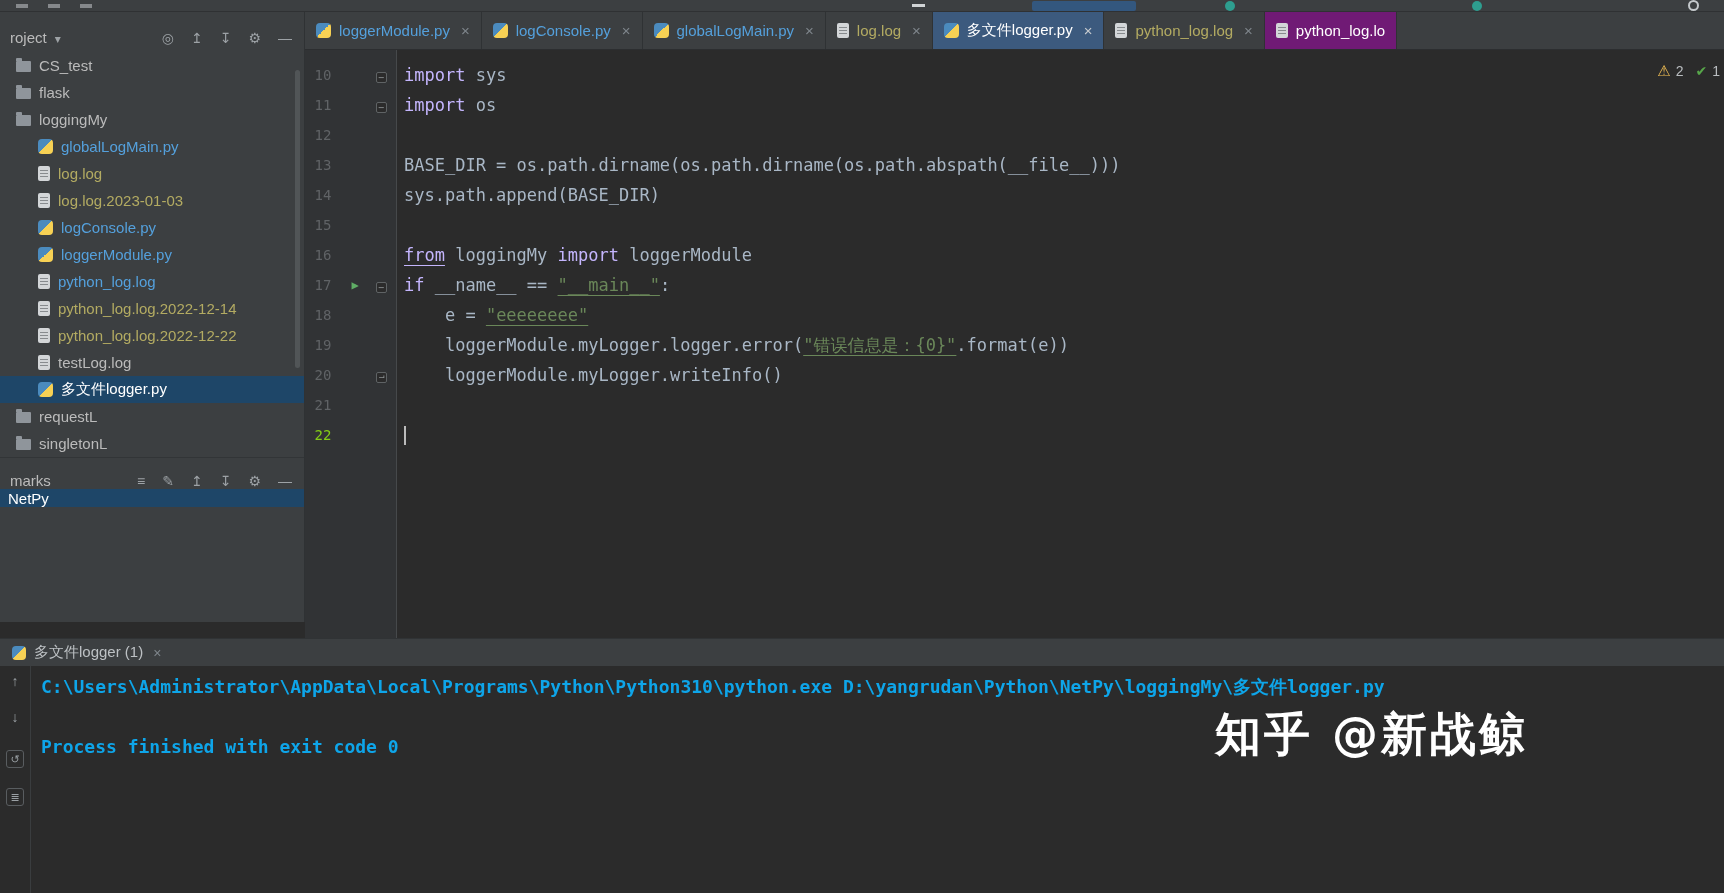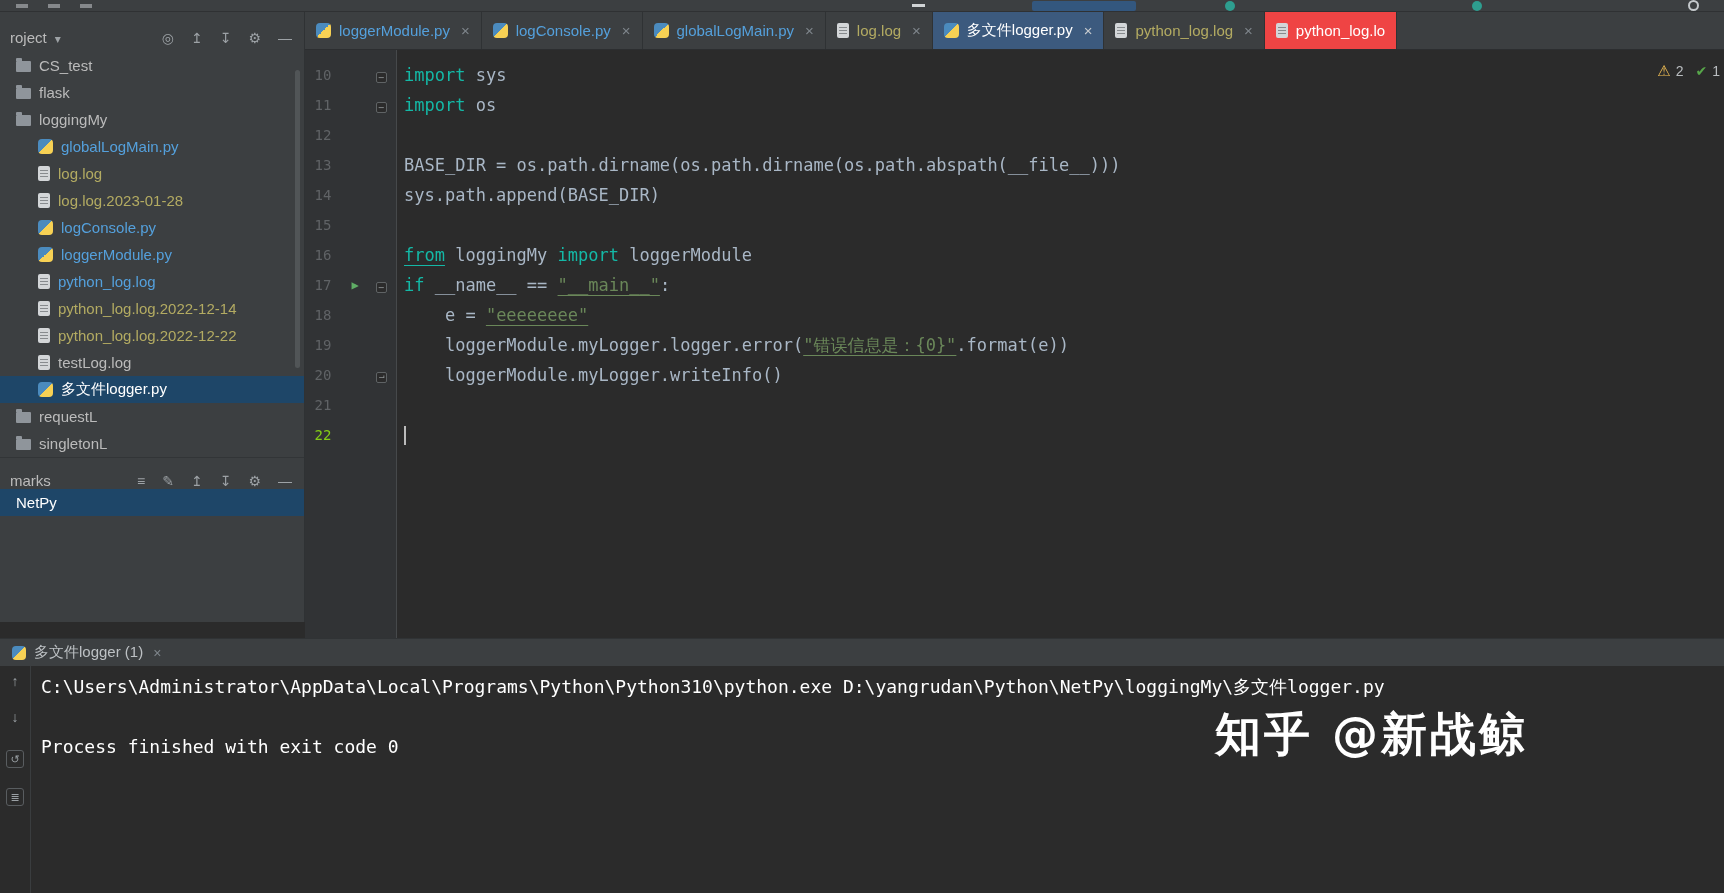--- a/index.html
+++ b/index.html
@@ -34,48 +34,48 @@
 
   .ticon{flex:none;display:inline-block;}
   .tree-row .ticon{margin-right:8px;}
   .python-ic{width:15px;height:15px;border-radius:4px;background:linear-gradient(135deg,#4b8bbe 50%,#f7d154 50%);}
   .folder-ic{width:15px;height:11px;background:#8f959b;border-radius:1px;position:relative;margin-top:1px;}
   .folder-ic::before{content:'';position:absolute;top:-3px;left:0;width:6px;height:3px;background:#8f959b;border-radius:1px 1px 0 0;}
   .file-ic{width:12px;height:15px;background:#d3d6d8;border-radius:2px;position:relative;}
   .file-ic::after{content:'';position:absolute;left:2px;right:2px;top:4px;height:8px;
     background:repeating-linear-gradient(to bottom,#878b8e 0 1px,transparent 1px 3px);}
 
-  .bm-row{height:27px;display:flex;align-items:center;padding-left:16px;font-size:15px;color:#d5d8da;}
+  .bm-row{height:18px;display:flex;align-items:center;padding-left:8px;font-size:15px;color:#d5d8da;}
   .bm-row.selected{background:#1e4668;color:#ffffff;}
 
   .tree-scrollbar{position:absolute;right:4px;top:58px;width:5px;height:298px;background:#63676a;border-radius:3px;opacity:.55;}
 
   
   .editor-area{position:absolute;left:305px;top:12px;right:0;height:626px;background:#2b2b2b;}
   .tabbar{height:38px;background:#3c3f41;border-bottom:1px solid #2c2e30;display:flex;align-items:stretch;overflow:hidden;}
   .tab{display:flex;align-items:center;gap:8px;padding:0 11px;font-size:15px;border-right:1px solid #2f3234;white-space:nowrap;}
   .tab.active{background:#3c5a7e;}
-  .tab.highlight{background:#ef4444;}
+  .tab.highlight{background:#701a75;}
   .tl-blue{color:#54a0dc}.tl-olive{color:#b3ab62}.tl-white{color:#ffffff}
   .tab-close{color:#7f868c;font-size:15px;margin-left:3px;}
   .tab.active .tab-close,.tab.highlight .tab-close{color:#c9cdd0;}
 
   .editor{position:absolute;left:0;top:38px;right:0;bottom:0;}
   .gutter{position:absolute;left:0;top:0;bottom:0;width:92px;background:#313335;border-right:1px solid #46494b;padding-top:10px;}
   .gutter-row{height:30px;display:flex;align-items:center;font-family:"DejaVu Sans Mono",monospace;}
   .gnum{width:36px;text-align:center;color:#606366;font-size:14px;}
   .gnum.current{color:#84cc16;}
   .grun{width:28px;text-align:center;color:#5fad65;font-size:12px;}
   .gfold{width:24px;text-align:center;}
   .fold-box{display:inline-block;width:11px;height:11px;border:1px solid #5f6365;border-radius:2px;color:#8c9193;font-size:10px;line-height:9px;background:#2b2b2b;text-align:center;}
   .fold-box.fold-end{transform:rotate(180deg);}
 
   .code{position:absolute;left:93px;top:0;right:0;bottom:0;padding-top:10px;overflow:hidden;}
   .code-line{height:30px;line-height:30px;white-space:pre;padding-left:6px;font-family:"DejaVu Sans Mono",monospace;font-size:17px;position:relative;}
-  .seg.kw{color:#14b8a6}
+  .seg.kw{color:#c4b5fd}
   .seg.st{color:#6a8759}
   .seg.tx{color:#a9b7c6}
   .seg.und{text-decoration:underline;text-underline-offset:4px;}
   .caret{position:absolute;left:6px;top:6px;width:2px;height:19px;background:#bbbbbb;}
 
   .indicators{position:absolute;top:12px;right:4px;display:flex;align-items:center;gap:5px;font-size:14px;color:#b9bdc0;}
   .warn-ic{color:#f2bf54;font-size:15px;}
   .ok-ic{color:#57a64a;font-size:14px;margin-left:7px;}
 
   
@@ -86,21 +86,21 @@
 
   .console{position:absolute;left:0;top:666px;width:100%;height:227px;background:#2b2b2b;}
   .console-gutter{position:absolute;left:0;top:0;bottom:0;width:31px;border-right:1px solid #3a3d3f;}
   .cg-icon{position:absolute;left:6px;width:18px;height:18px;text-align:center;line-height:18px;color:#9aa0a4;font-size:14px;}
   .cg-icon.boxed{border:1px solid #595d60;border-radius:3px;font-size:11px;line-height:16px;}
   .cg-icon:nth-child(1){top:6px}
   .cg-icon:nth-child(2){top:42px}
   .cg-icon:nth-child(3){top:84px}
   .cg-icon:nth-child(4){top:122px}
 
-  .console-lines{position:absolute;left:41px;top:6px;font-family:"DejaVu Sans Mono",monospace;font-size:18px;color:#ffffff;}
+  .console-lines{position:absolute;left:41px;top:6px;font-family:"DejaVu Sans Mono",monospace;font-size:18px;color:#0ea5e9;font-weight:bold;}
   .console-line{height:30px;line-height:30px;white-space:pre;}
 
   .watermark{position:absolute;right:196px;top:38px;font-size:46px;font-weight:bold;color:#ffffff;font-family:"DejaVu Sans",sans-serif;letter-spacing:3px;}
 </style>
 </head>
 <body>
 
 <div class="titlebar" id="titlebar">
     <span class="tbi sq1"></span>
     <span class="tbi sq2"></span>
@@ -140,21 +140,21 @@
       <div class="tree-row indent1">
         <span class="ticon python-ic"></span>
         <span class="tlabel c-blue">globalLogMain.py</span>
       </div>
       <div class="tree-row indent1">
         <span class="ticon file-ic"></span>
         <span class="tlabel c-olive">log.log</span>
       </div>
       <div class="tree-row indent1">
         <span class="ticon file-ic"></span>
-        <span class="tlabel c-olive">log.log.2023-01-28</span>
+        <span class="tlabel c-olive">log.log.2023-01-03</span>
       </div>
       <div class="tree-row indent1">
         <span class="ticon python-ic"></span>
         <span class="tlabel c-blue">logConsole.py</span>
       </div>
       <div class="tree-row indent1">
         <span class="ticon python-ic"></span>
         <span class="tlabel c-blue">loggerModule.py</span>
       </div>
       <div class="tree-row indent1">

